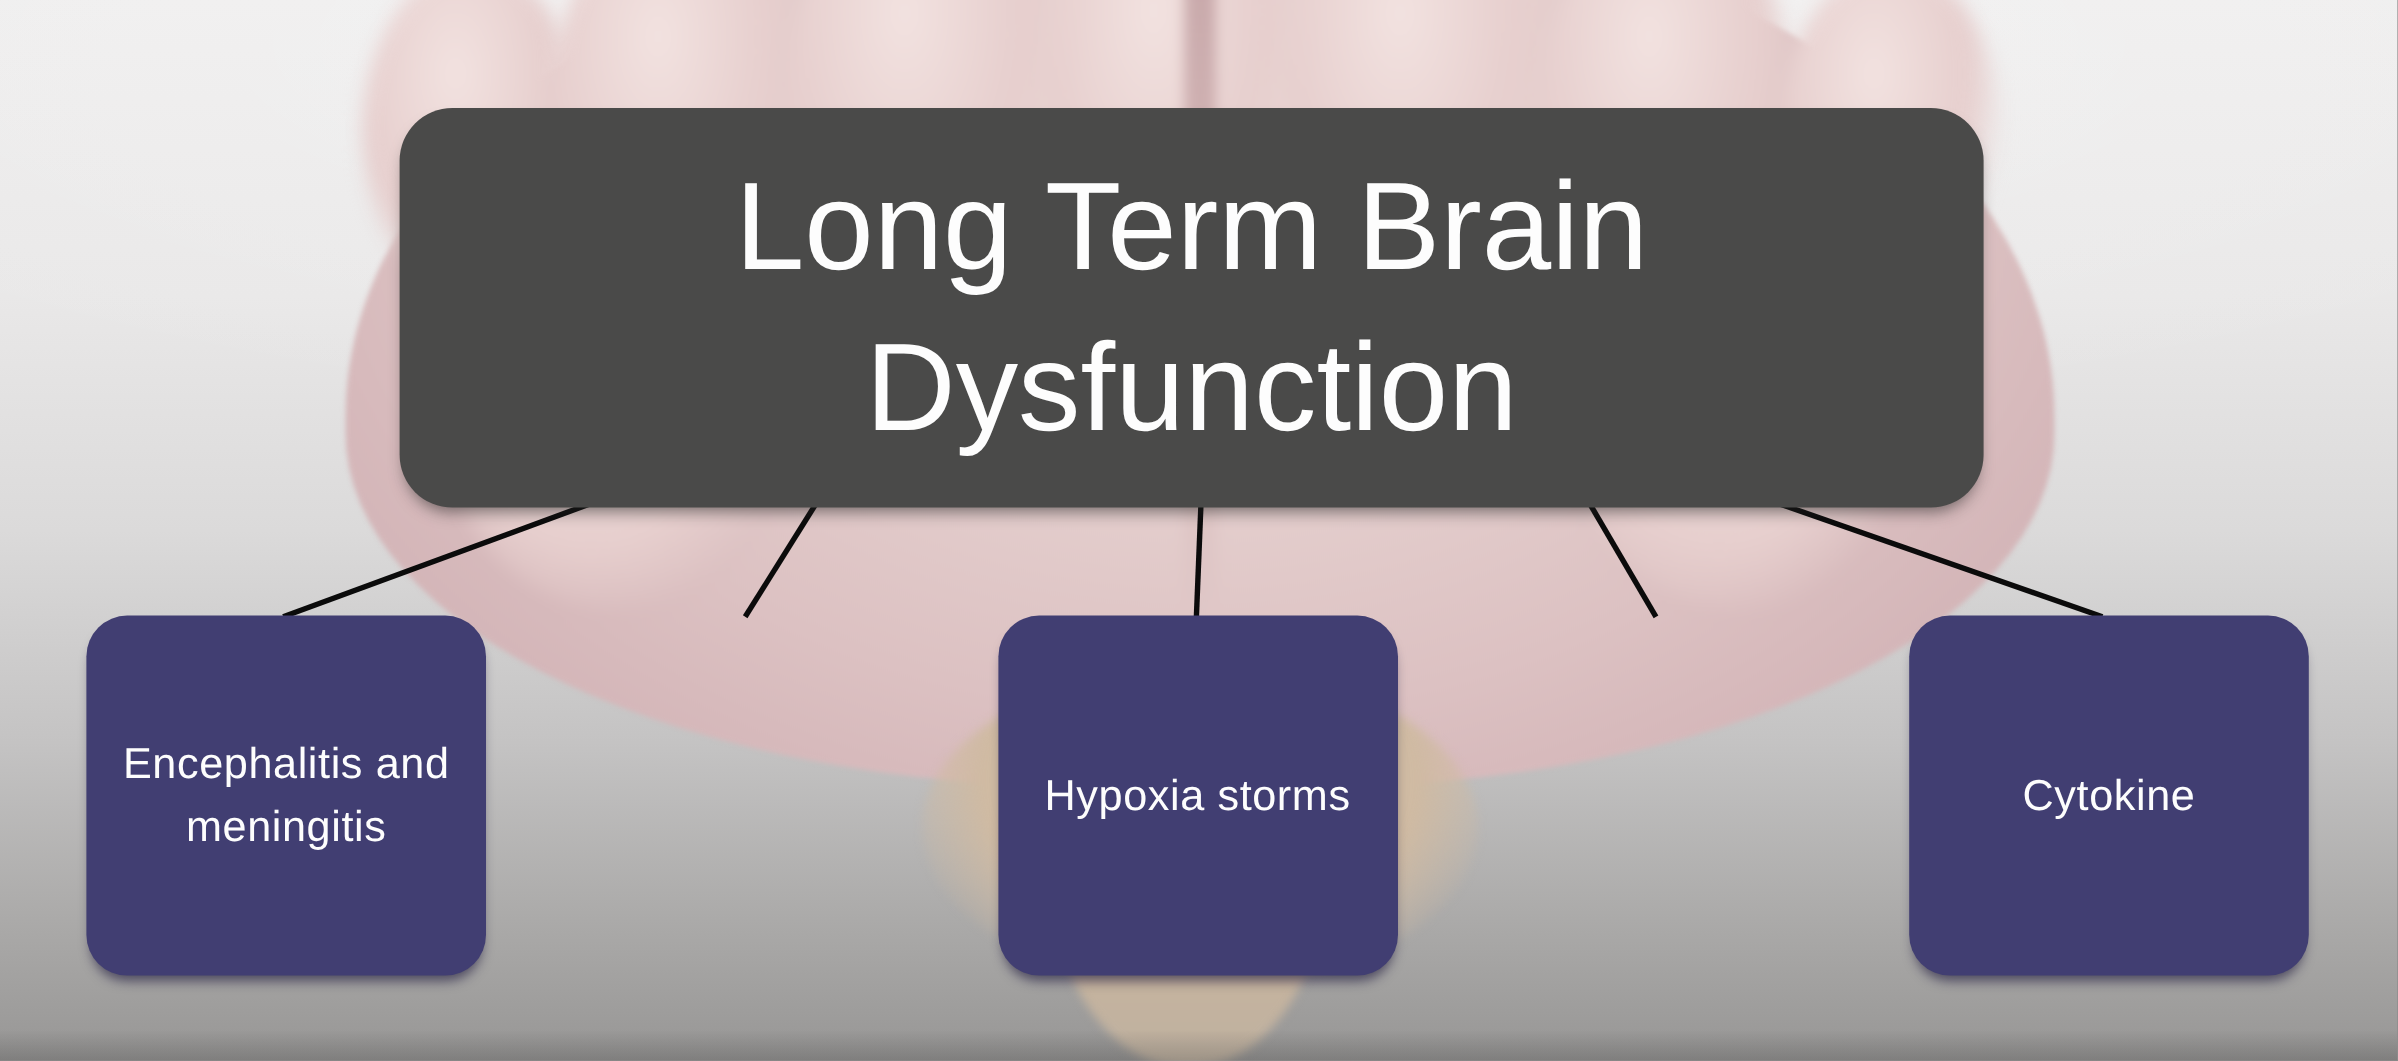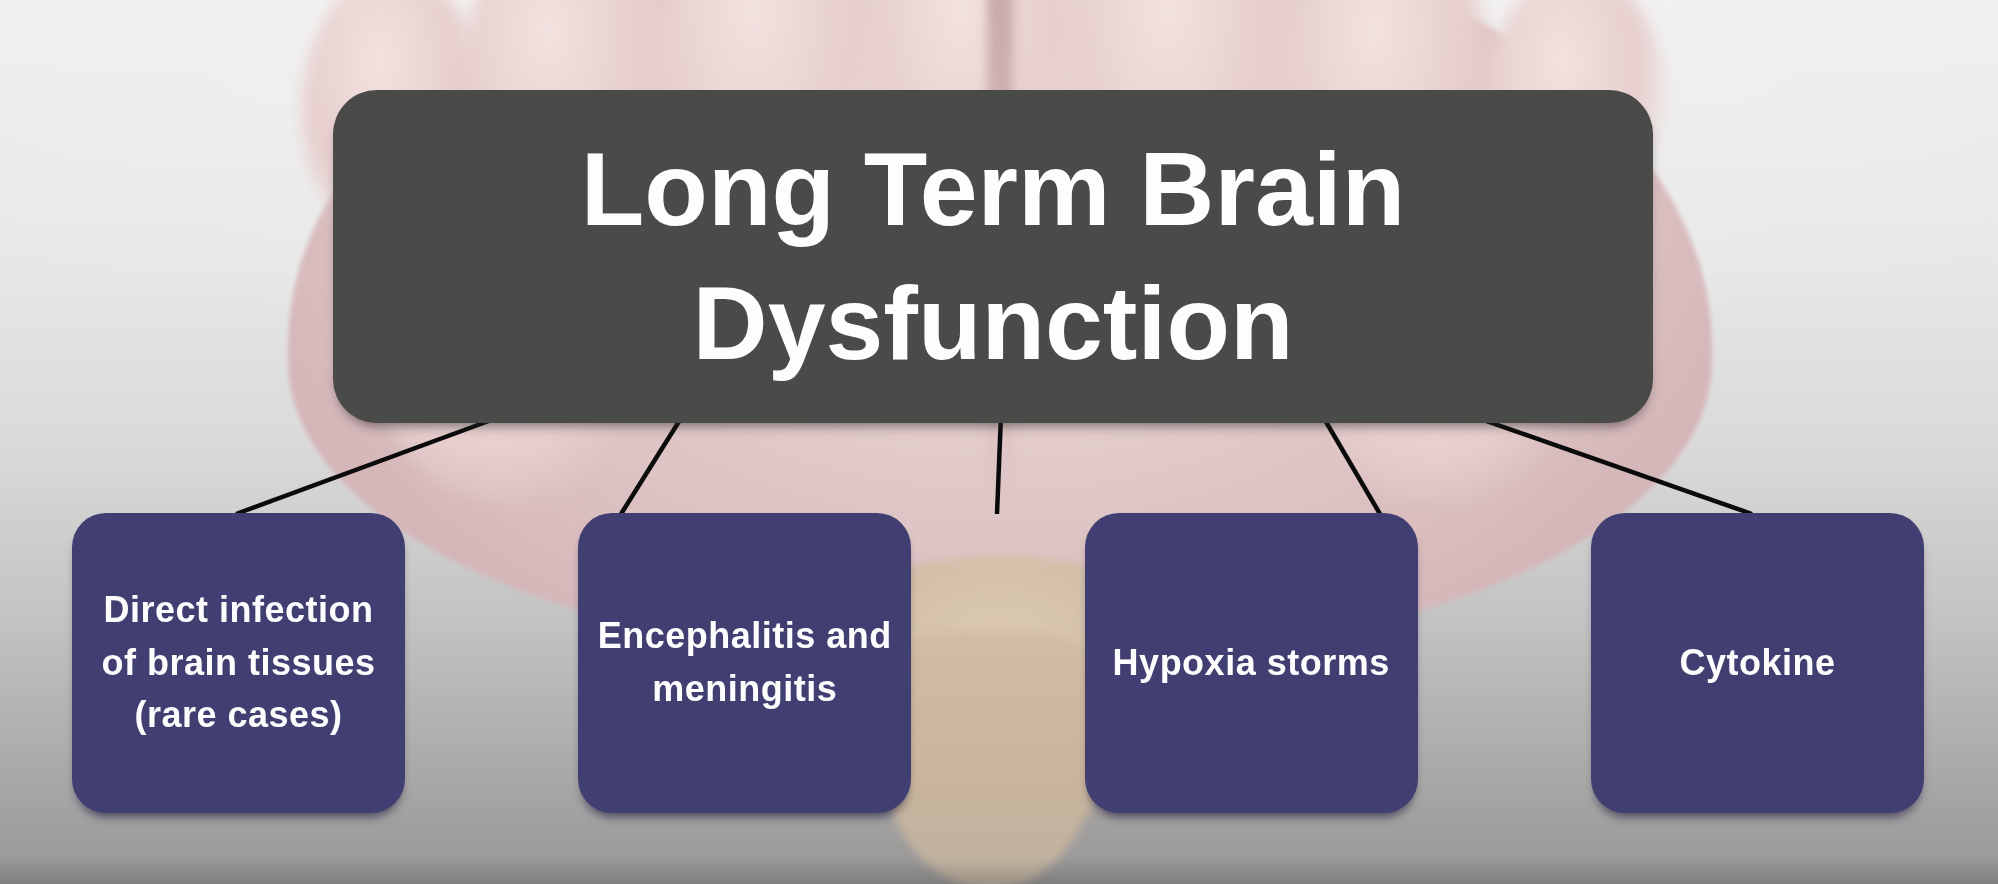--- a/index.html
+++ b/index.html
@@ -5,21 +5,20 @@
   html,body{margin:0;padding:0;background:#8b8a8a;}
   .canvas{
     position:relative;
     width:1998px;height:884px;
     margin:0 auto;
     overflow:hidden;
     font-family:"Liberation Sans", sans-serif;
     background:
       radial-gradient(130% 70% at 50% 4%, rgba(255,255,255,0.30) 0%, rgba(255,255,255,0) 55%),
       linear-gradient(180deg,#efeeee 0%,#e9e8e8 28%,#dbdada 50%,#c4c3c3 70%,#a9a8a7 88%,#979695 100%);
-    font-weight: bold;
   }
   .canvas::after{ 
     content:"";position:absolute;left:0;right:0;bottom:0;height:26px;
     background:linear-gradient(180deg,rgba(0,0,0,0) 0%,rgba(40,40,40,0.22) 100%);
     pointer-events:none;
   }
 
   
   .brain{position:absolute;left:288px;top:-80px;width:1424px;height:736px;
     border-radius:46% 46% 44% 44% / 58% 58% 40% 40%;
@@ -98,25 +97,20 @@
     <line x1="1469" y1="415" x2="1752" y2="514"></line>
   </svg>
 
   <div class="title-box">
     <div class="txt">Long Term Brain
 Dysfunction</div>
   </div>
 
   <div class="causes">
     <div class="cause-box">
-      <div class="txt">Direct infection
-of brain tissues
-(rare cases)</div>
-    </div>
-    <div class="cause-box">
       <div class="txt">Encephalitis and
 meningitis</div>
     </div>
     <div class="cause-box">
       <div class="txt">Hypoxia storms</div>
     </div>
     <div class="cause-box">
       <div class="txt">Cytokine</div>
     </div>
   </div>

